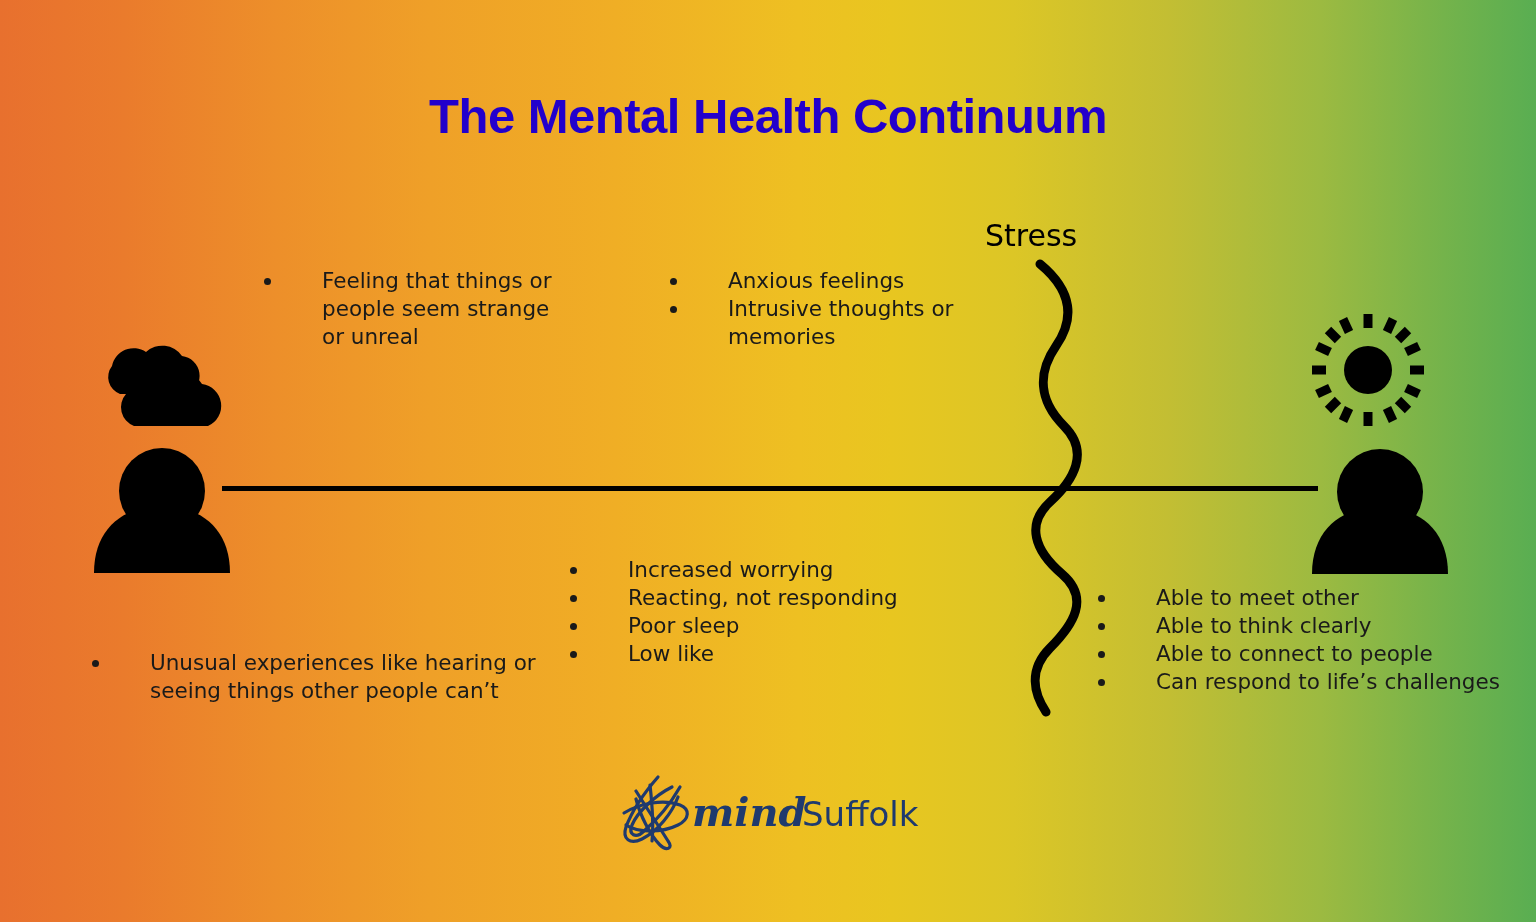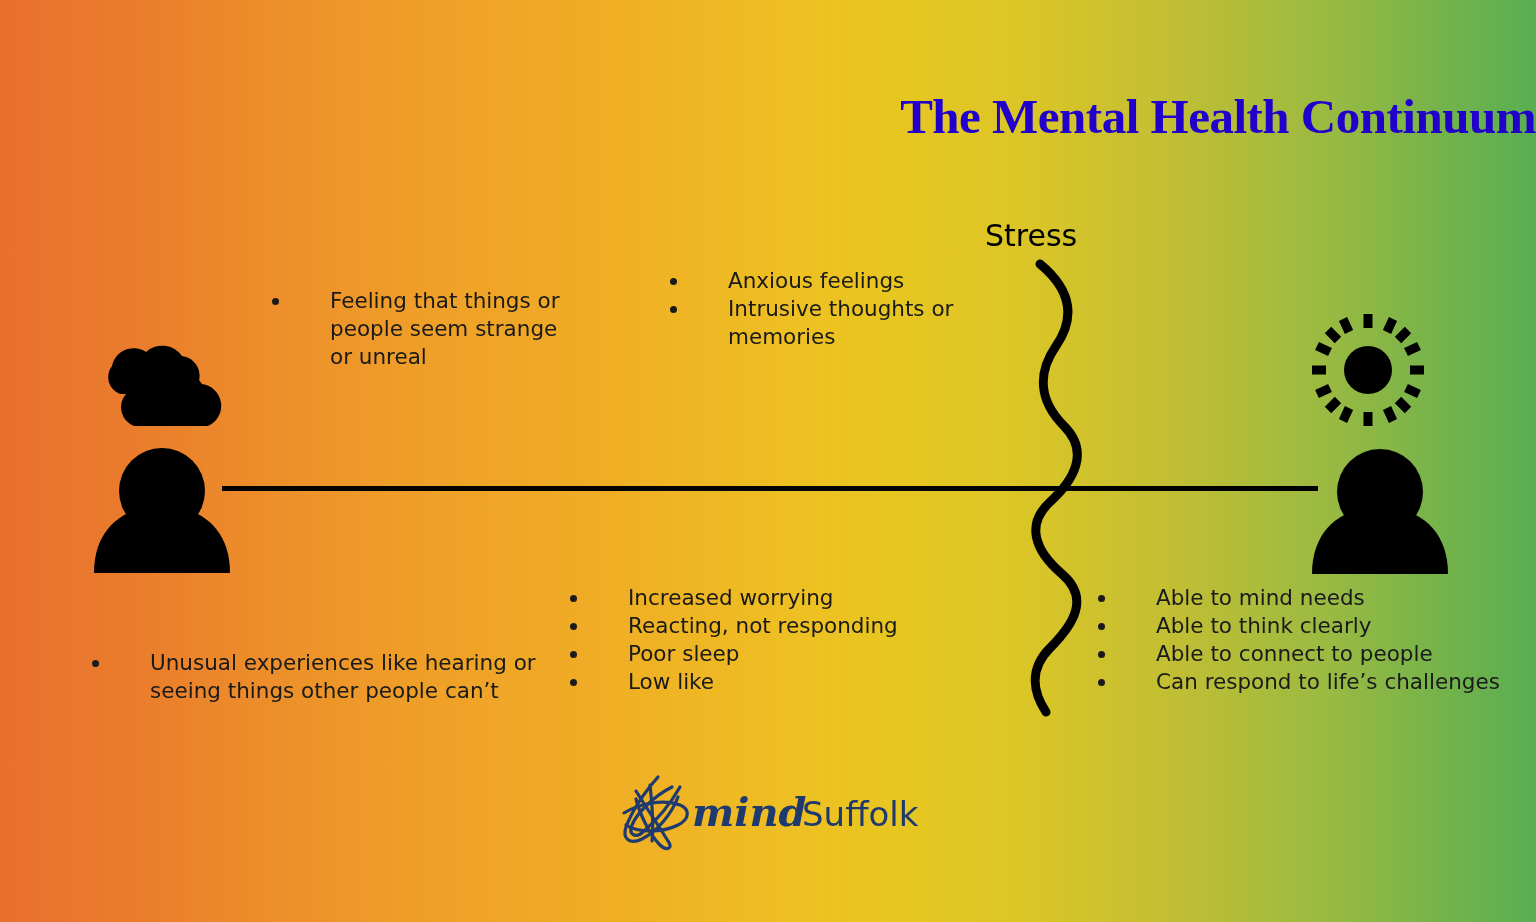--- a/index.html
+++ b/index.html
@@ -32,26 +32,26 @@
         #59ae52 100%);
     overflow: hidden;
   }
 
   
   #title {
     position: absolute;
     left: 0;
     right: 0;
     top: 88px;
-    text-align: right;
+    text-align: center;
     font-size: 49px;
     font-weight: bold;
     letter-spacing: -0.5px;
     color: #2200cc;
-    font-family: Liberation Serif, serif;
+    font-family: Liberation Sans, sans-serif;
   }
 
   
   #stress-label {
     position: absolute;
     left: 985px;
     top: 218px;
     font-size: 30px;
     font-weight: normal;
     color: #000000;
@@ -114,24 +114,24 @@
     top: 11px;
     width: 7px;
     height: 7px;
     border-radius: 50%;
     background: #1a1a1a;
   }
   .bullet-list.tight li + li {
     margin-top: 0px;
   }
 
-  #block-derealisation { left: 272px;  top: 267px;  width: 300px; margin-top: 20px; }
+  #block-derealisation { left: 264px;  top: 267px;  width: 300px; }
   #block-anxiety       { left: 670px;  top: 267px;  width: 330px; }
   #block-unusual       { left: 92px;   top: 637px;  width: 470px; margin-top: 12px; }
-  #block-stress-signs  { left: 570px;  top: 584px;  width: 380px; }
+  #block-stress-signs  { left: 570px;  top: 556px;  width: 380px; }
   #block-wellbeing     { left: 1098px; top: 584px;  width: 420px; }
 
   #block-unusual li { padding-left: 58px; }
 
   
   #logo {
     position: absolute;
     left: 612px;
     top: 772px;
     width: 320px;
@@ -261,21 +261,21 @@
     </li>
     <li>
       <span class="bullet-dot"></span>
       <span>Low like</span>
     </li>
   </ul>
 
   <ul class="bullet-list tight" id="block-wellbeing">
     <li>
       <span class="bullet-dot"></span>
-      <span>Able to mind needs</span>
+      <span>Able to meet other</span>
     </li>
     <li>
       <span class="bullet-dot"></span>
       <span>Able to think clearly</span>
     </li>
     <li>
       <span class="bullet-dot"></span>
       <span>Able to connect to people</span>
     </li>
     <li>

